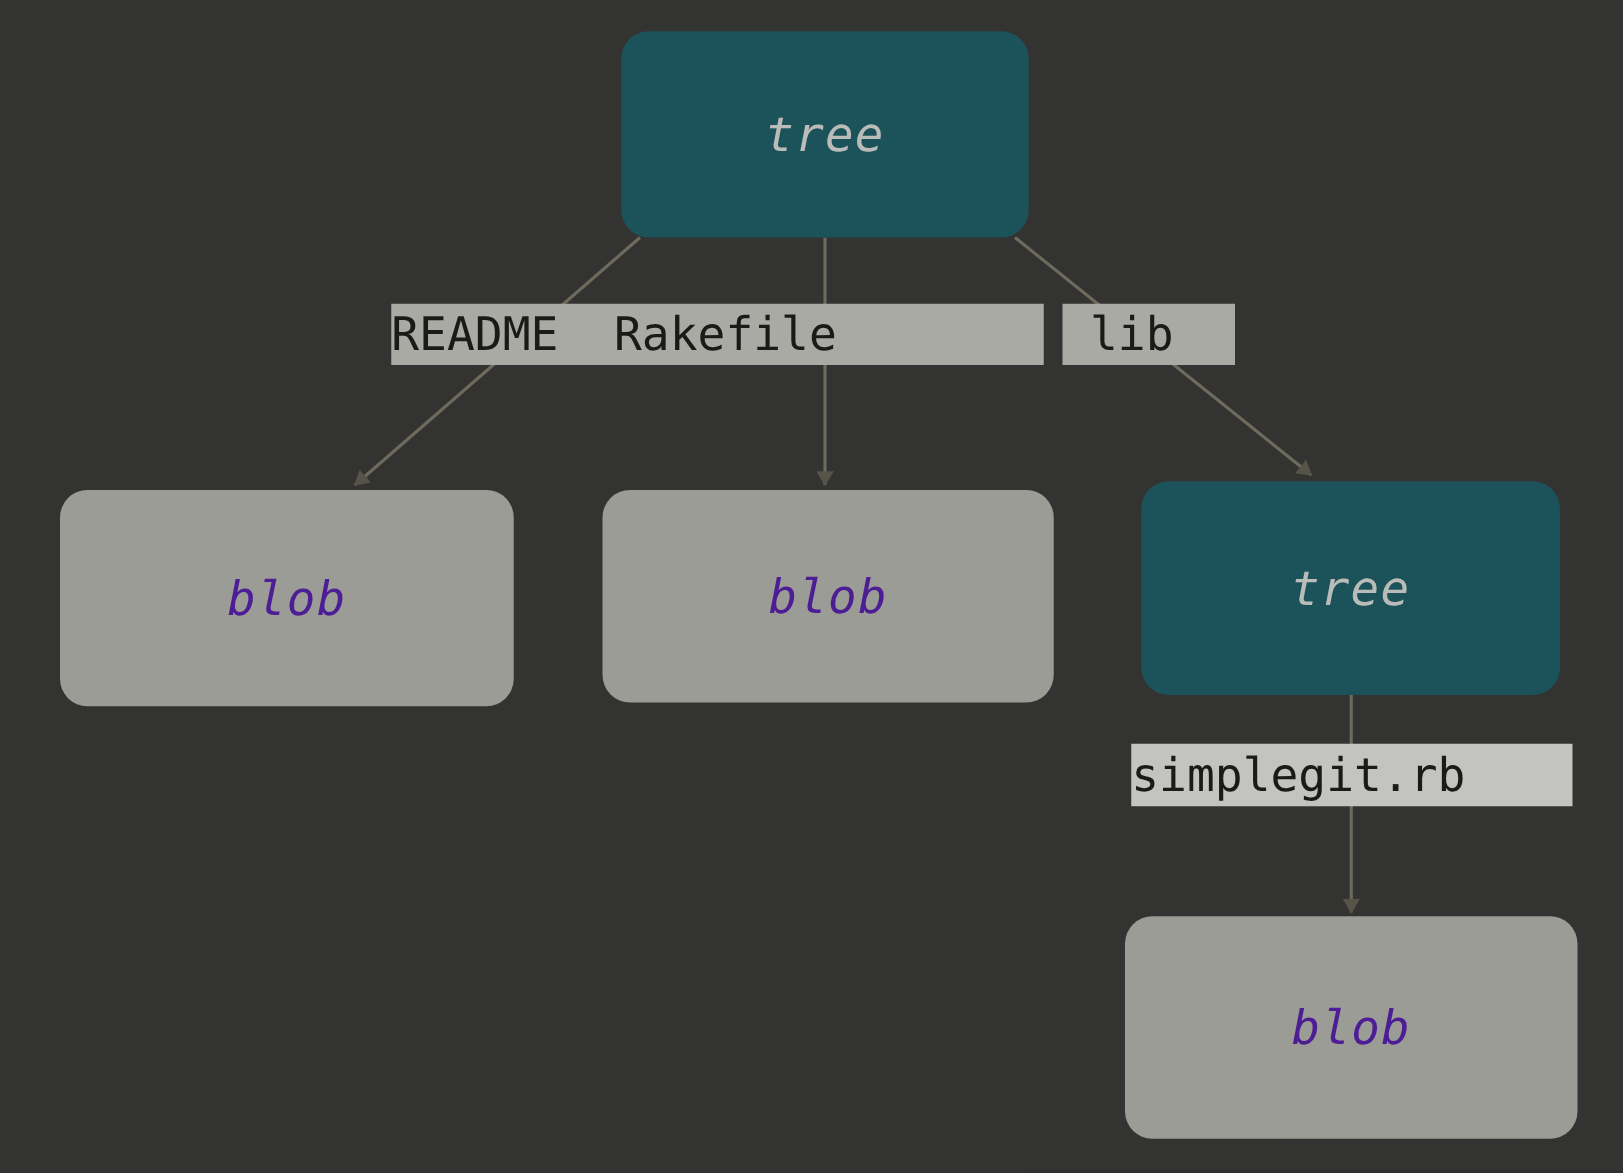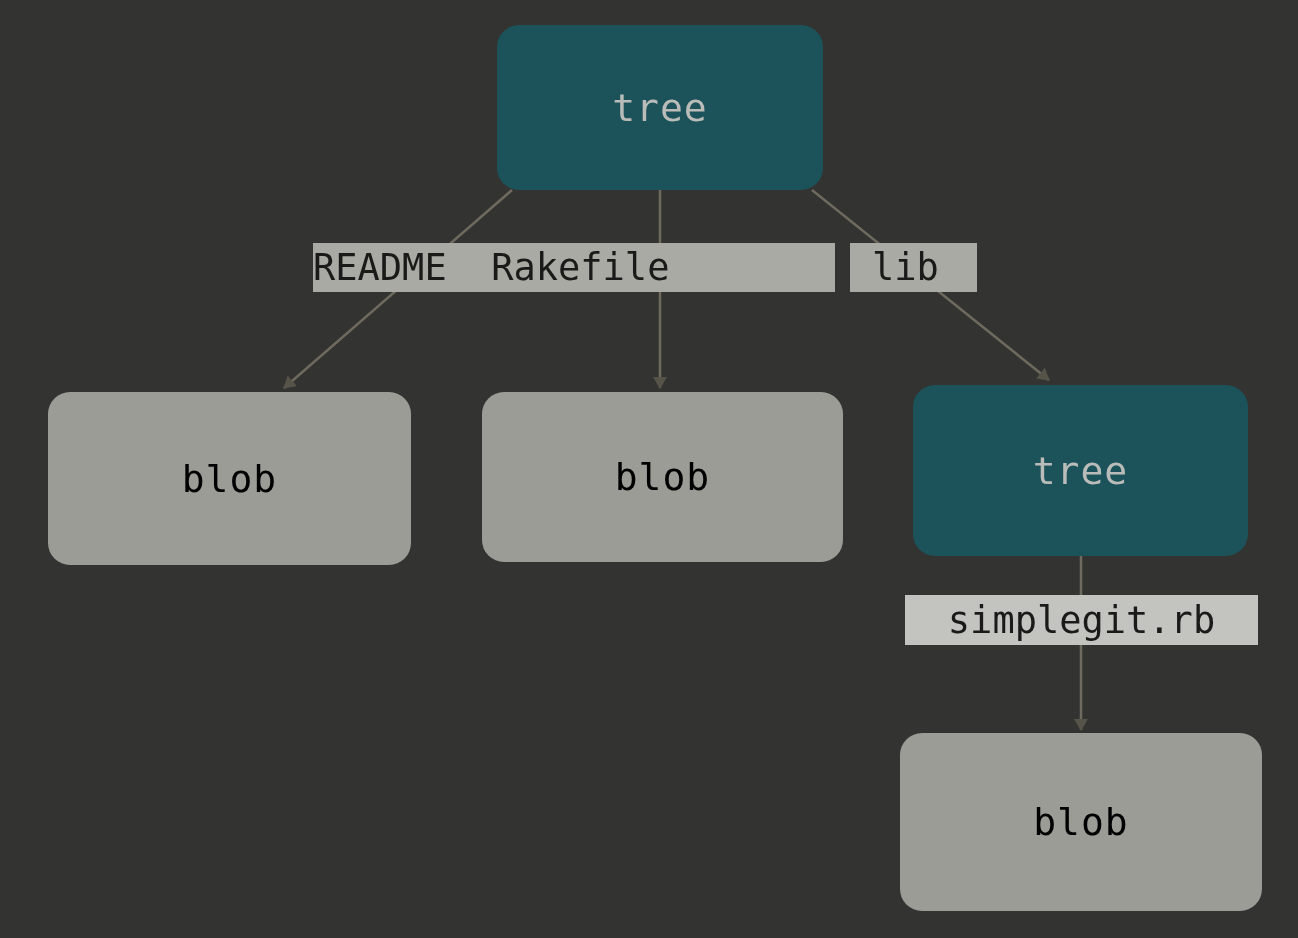--- a/index.html
+++ b/index.html
@@ -24,28 +24,29 @@
     height: 938px;
     pointer-events: none;
   }
   .node {
     position: absolute;
     display: flex;
     align-items: center;
     justify-content: center;
     border-radius: 22px;
     box-sizing: border-box;
+    font-style: italic;
   }
   .node-tree {
     background: #1c525a;
     color: #b9bcb8;
   }
   .node-blob {
     background: #9b9c95;
-    color: #000000;
+    color: #4c1d95;
   }
   .node-label {
     font-family: "DejaVu Sans Mono", "Liberation Mono", monospace;
     font-size: 38px;
     letter-spacing: 1px;
     line-height: 1;
     user-select: none;
   }
   .edge-label-box {
     position: absolute;
@@ -112,21 +113,21 @@
   </div>
 
   <div class="node node-blob" style="left:900px; top:733px; width:362px; height:178px;">
     <span class="node-label">blob</span>
   </div>
 
   <div class="edge-label-box" style="left:313px; top:243px; width:522px; height:49px; justify-content:flex-start; padding-left:0;">
     <span class="edge-label">README  Rakefile</span>
   </div>
 
-  <div class="edge-label-box" style="left:850px; top:243px; width:127px; height:49px; justify-content:flex-start; padding-left:22px;">
+  <div class="edge-label-box" style="left:850px; top:243px; width:138px; height:49px; justify-content:flex-start; padding-left:22px;">
     <span class="edge-label">lib</span>
   </div>
 
-  <div class="edge-label-box light" style="left:905px; top:595px; width:353px; height:50px; justify-content:center;">
+  <div class="edge-label-box light" style="left:905px; top:595px; width:353px; height:50px; ">
     <span class="edge-label">simplegit.rb</span>
   </div>
 
 </div>
 
 </body></html>

